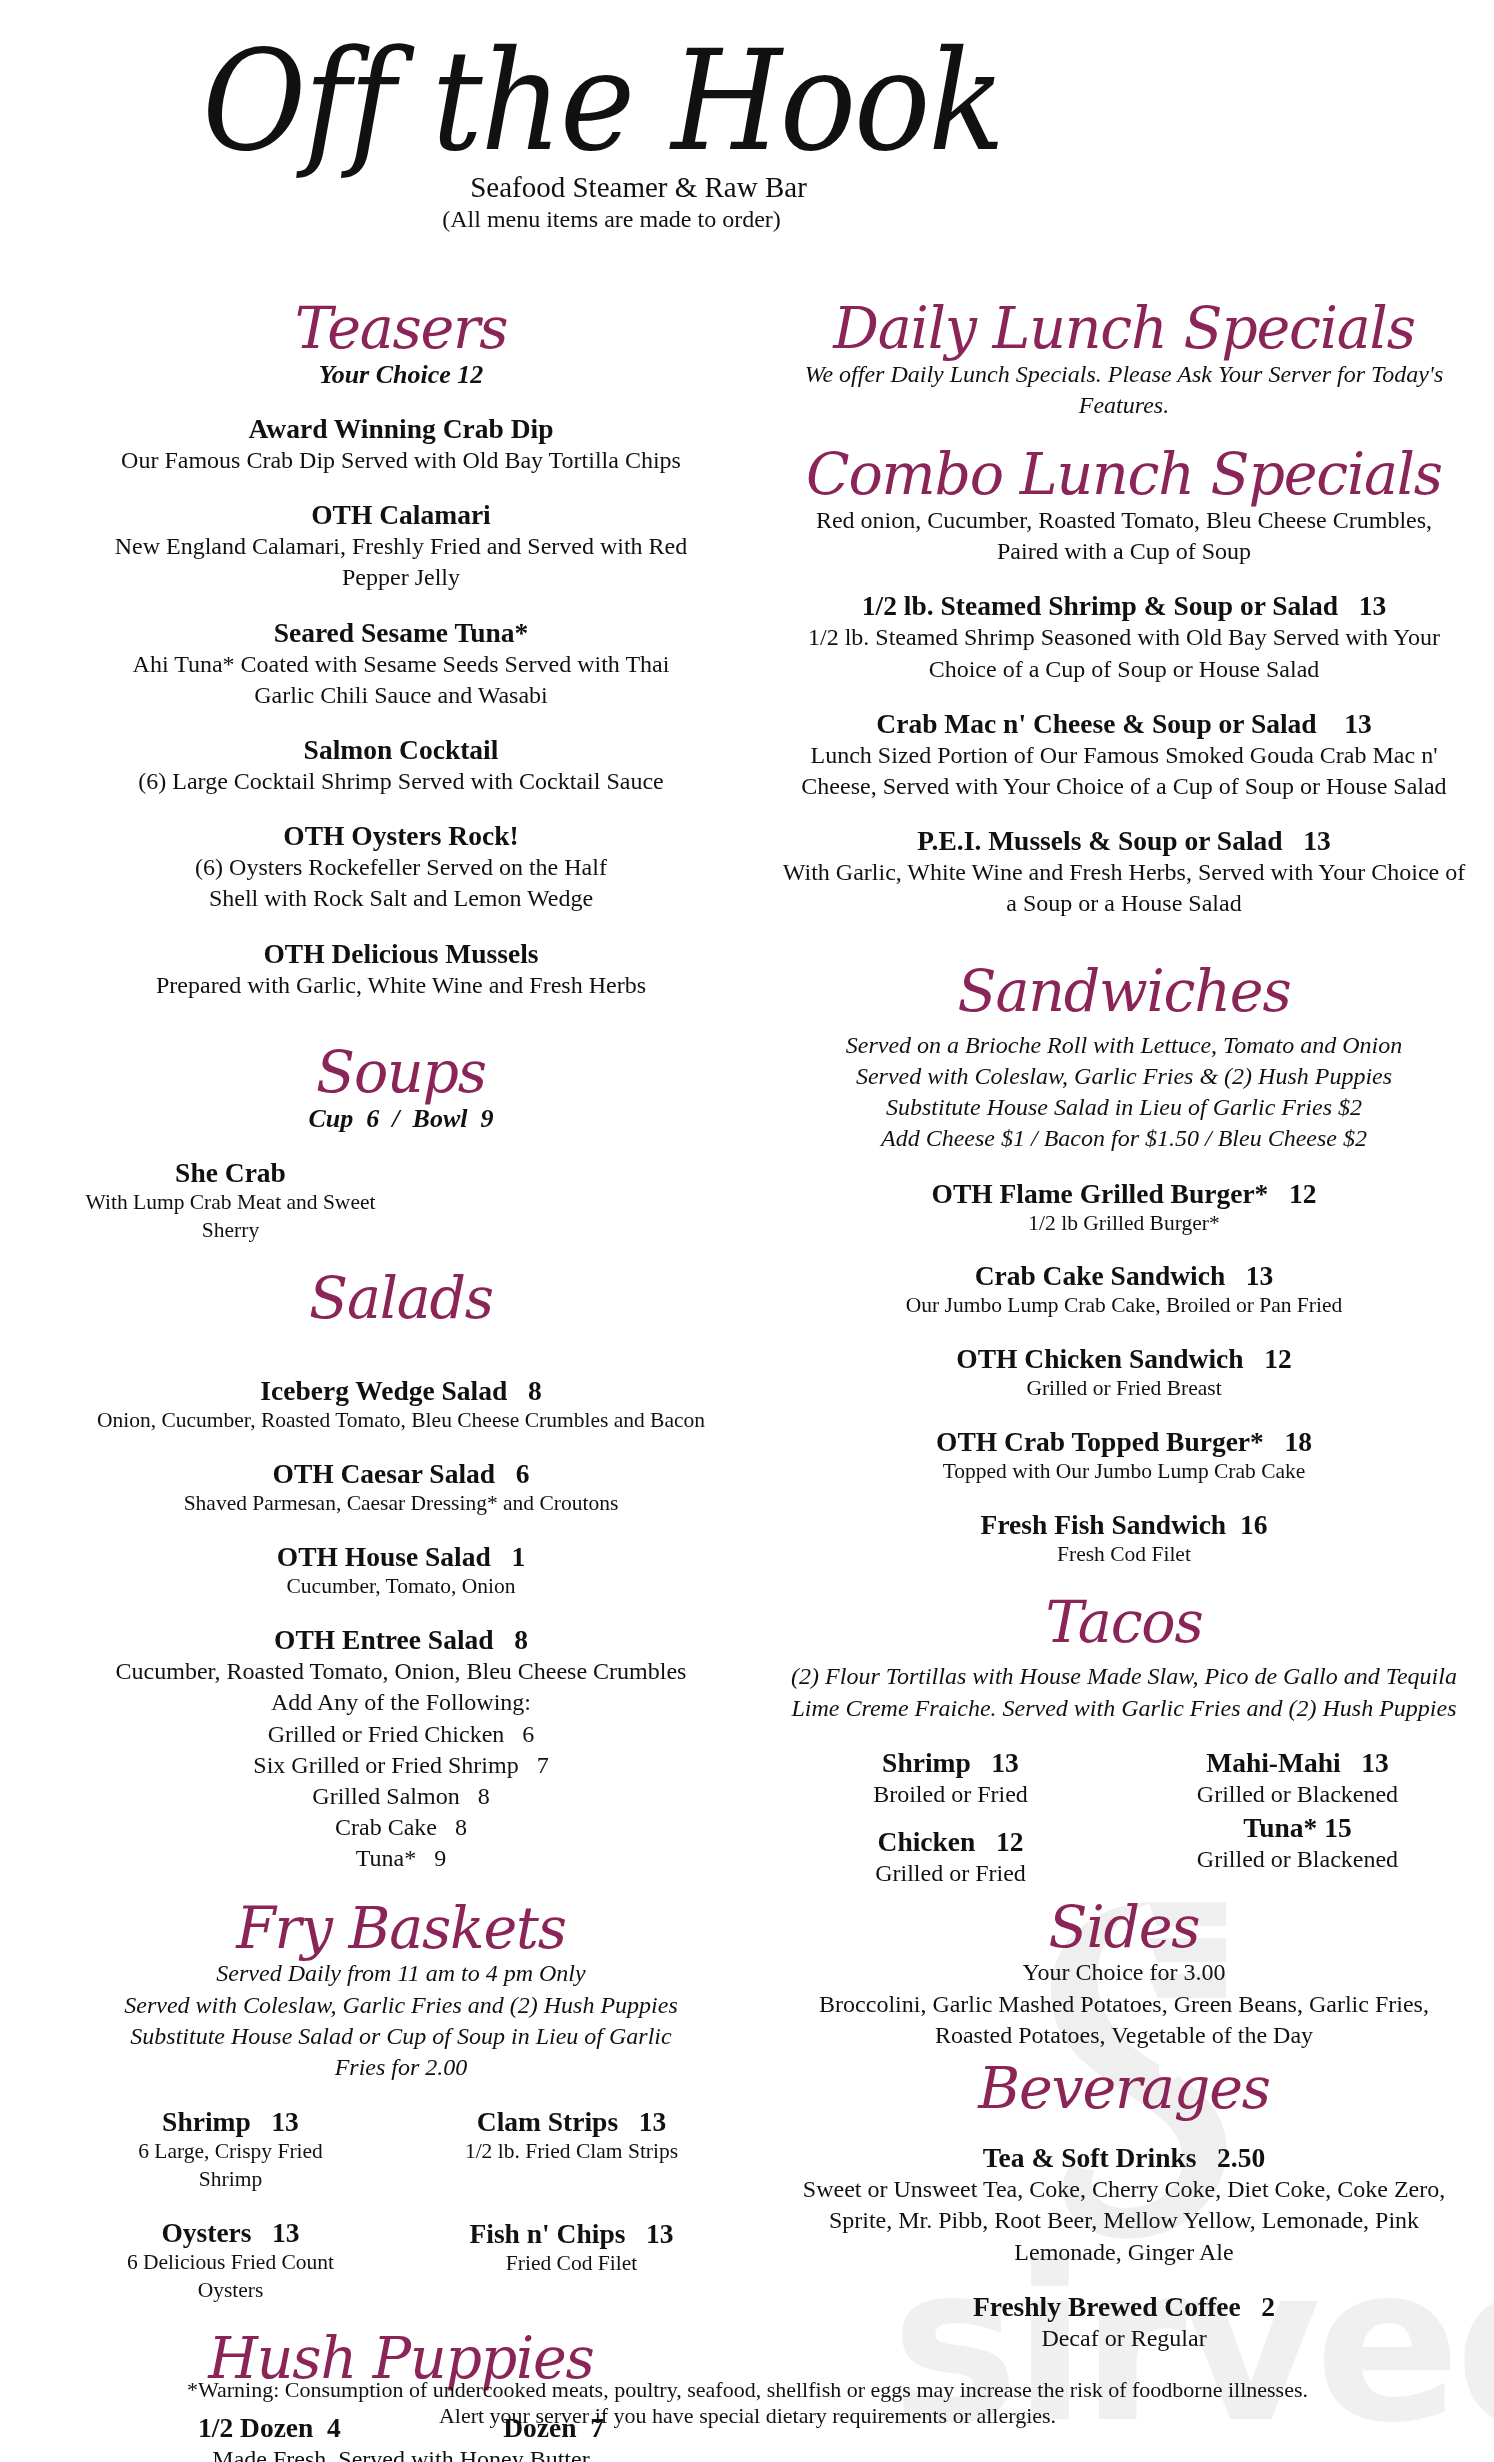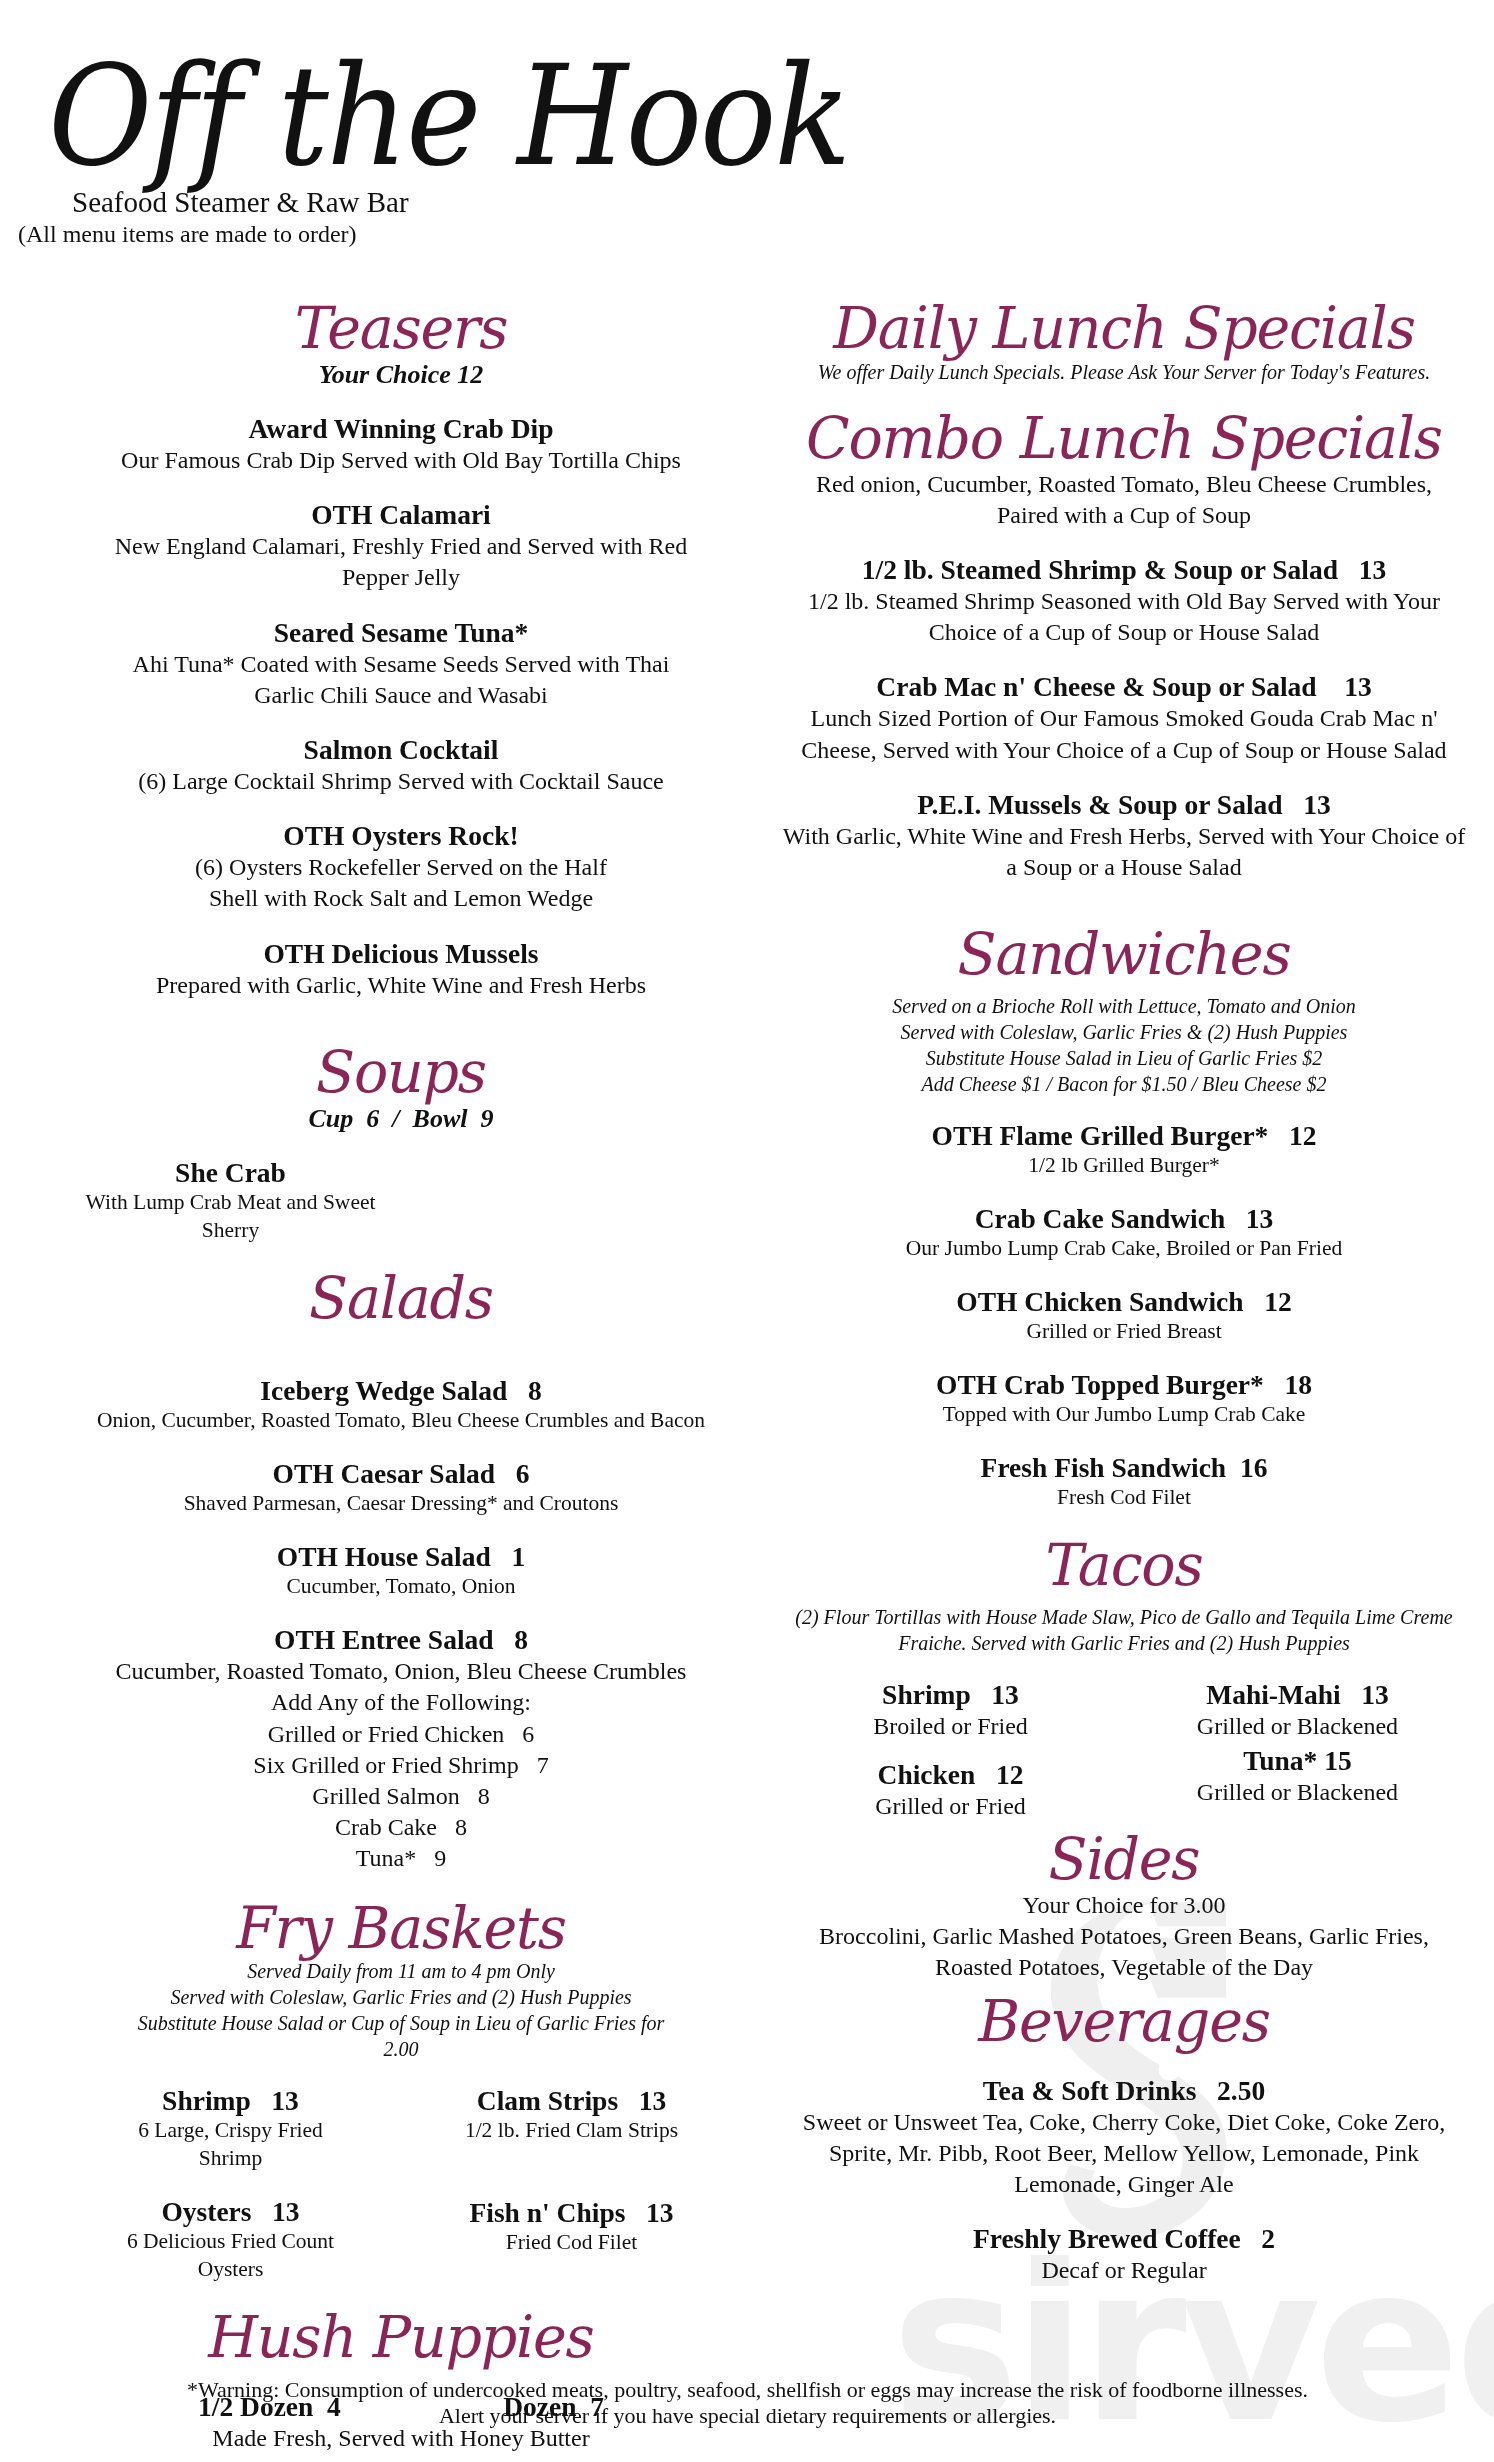--- a/index.html
+++ b/index.html
@@ -15,39 +15,39 @@
   .wm-text {
     position: absolute; left: 6px; bottom: 0; font-family: "DejaVu Sans", sans-serif;
     font-weight: bold; font-size: 215px; color: #f0f0f0; letter-spacing: -6px; line-height: 1;
   }
   .wm-utensil {
     position: absolute; left: 144px; top: 12px; width: 227px; height: 371px;
   }
   .content { position: relative; z-index: 1; }
 
   
-  .header { position: absolute; left: 0; top: 48px; width: 1205px; text-align: left; }
+  .header { position: absolute; left: 0; top: 33px; width: 1205px; text-align: center; }
   .logo {
     font-family: "DejaVu Serif", serif; font-style: italic; font-size: 138px;
     line-height: 1; letter-spacing: -2.4px; color: #111; font-weight: normal;
     transform: scaleX(0.92);
   }
   .subtitle { font-size: 29px; margin-top: 0px; margin-left: 72px; }
   .note { font-size: 24px; margin-top: 2.4px; margin-left: 18px; }
 
   .col { position: absolute; text-align: center; }
   .col-left { left: 60px; width: 682px; top: 299px; }
   .col-right { left: 777px; width: 694px; top: 299px; }
 
   .section-title {
     font-family: "DejaVu Serif", serif; font-style: italic; color: #8b2558;
     font-size: 57px; line-height: 1.05; letter-spacing: -1.2px;
   }
   .section-sub { font-style: italic; font-weight: bold; font-size: 26px; line-height: 1.2; }
-  .intro { font-style: italic; font-size: 20px; line-height: 1.3; text-align: center; }
+  .intro { font-style: italic; font-size: 24px; line-height: 1.3; text-align: center; }
   .item-name { font-weight: bold; font-size: 27.5px; line-height: 1.2; margin-top: 22px; }
   .item-desc { font-size: 24px; line-height: 1.3; }
   .small-desc { font-size: 21.5px; line-height: 1.3; }
   .two-col { display: flex; justify-content: space-between; }
   .two-col > div { width: 50%; text-align: center; }
   .addon { font-size: 24px; line-height: 1.3; }
   .footer {
     position: absolute; left: 0; top: 2377px; width: 1495px; text-align: center;
     font-size: 22px; line-height: 1.2;
   }

